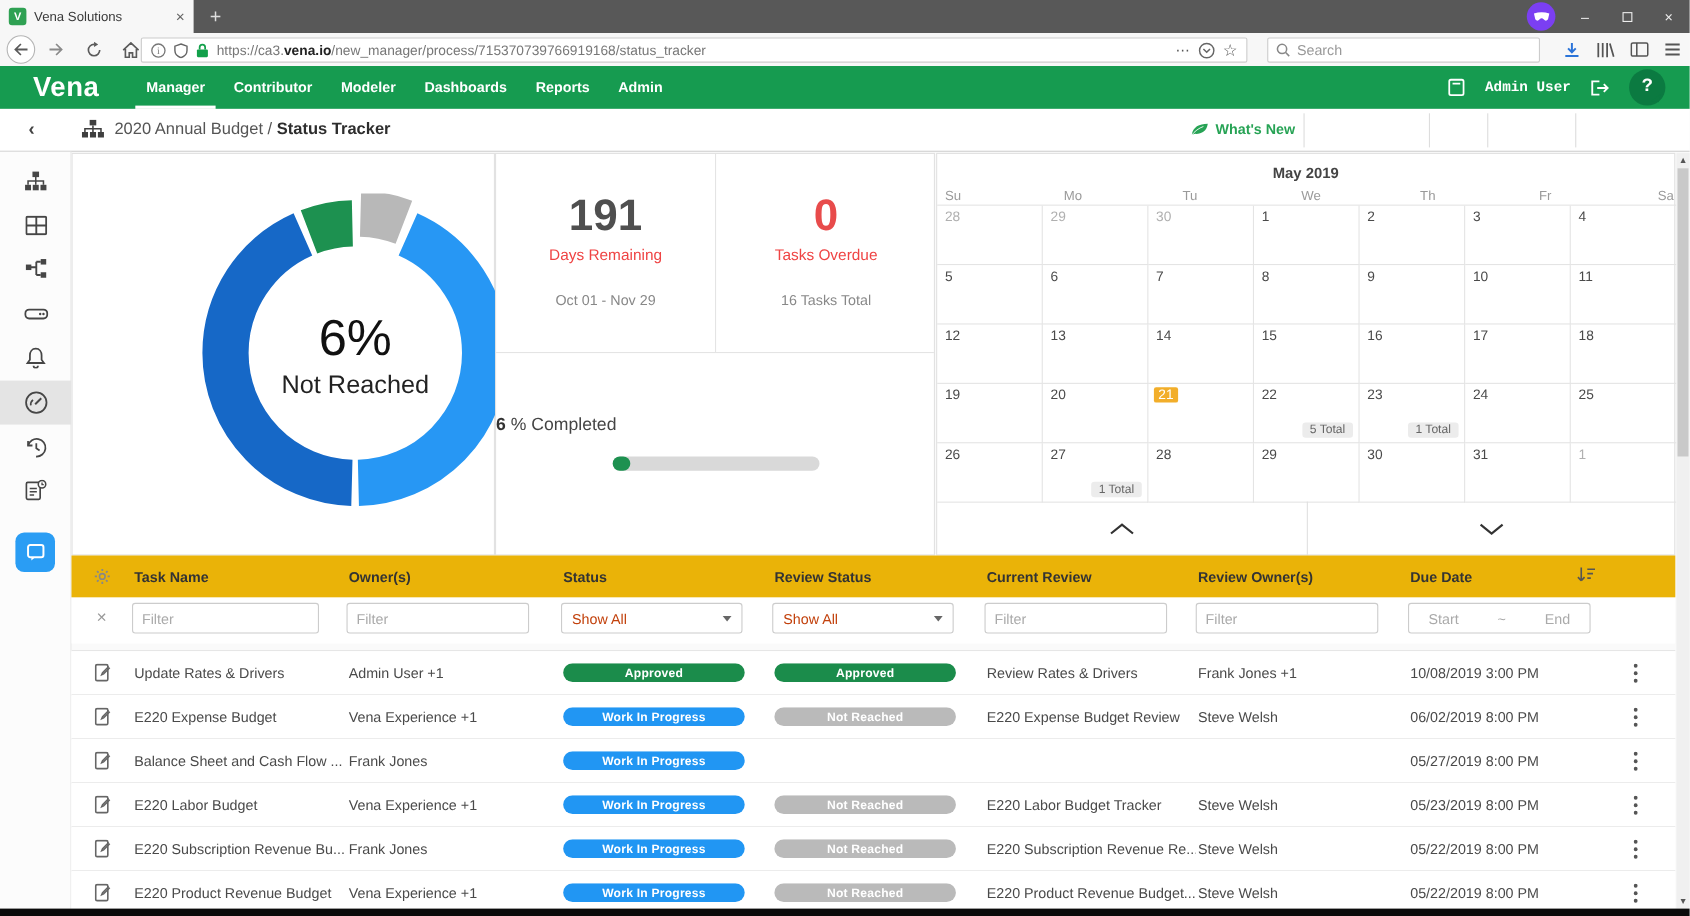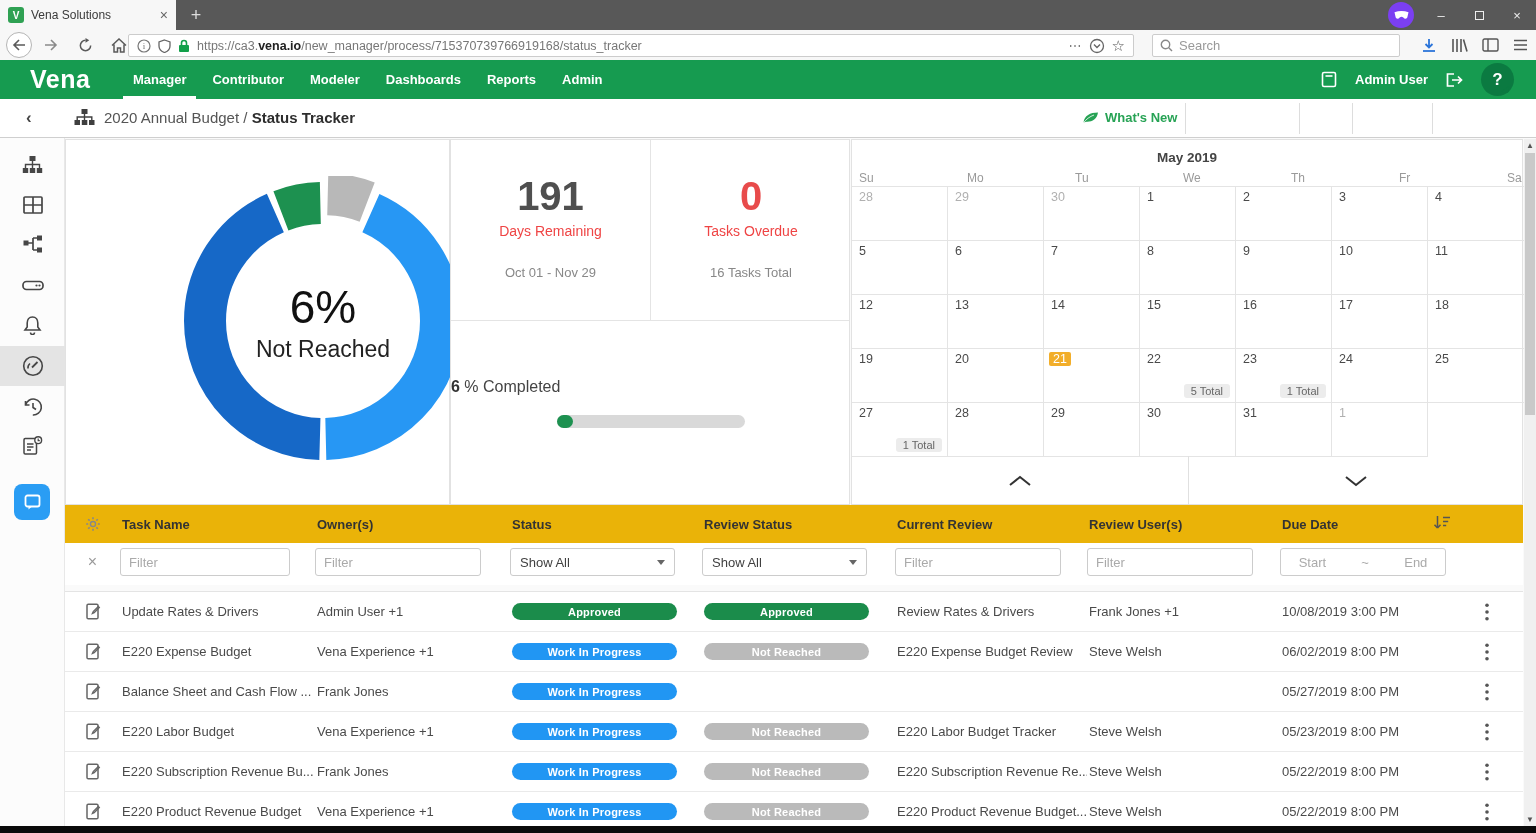--- a/index.html
+++ b/index.html
@@ -26,21 +26,21 @@
   #url-text b { color:#222; font-weight:bold; }
   #searchbox { position:absolute; left:1152px; top:4px; width:248px; height:23px; background:#fff; border:1px solid #ccc; border-radius:2px; display:flex; align-items:center; padding:0 7px; gap:6px; color:#999; font-size:13px; }
   .tb-right { position:absolute; right:8px; top:0; height:30px; display:flex; align-items:center; gap:14px; }
 
   
   #appnav { position:absolute; left:0; top:60px; width:1536px; height:39px; background:#169b50; display:flex; align-items:center; }
   #brand { color:#fff; font-size:25px; font-weight:800; letter-spacing:.5px; margin-left:30px; width:92px; }
   #nav-menu { display:flex; gap:26px; margin-left:11px; height:39px; align-items:center; }
   .nav-item { color:#fff; font-size:13px; font-weight:bold; height:39px; display:flex; align-items:center; position:relative; cursor:pointer; }
   .nav-item.active::after { content:""; position:absolute; left:-10px; right:-10px; bottom:0; height:3px; background:#fff; }
-  #appnav-right { position:absolute; right:22px; top:0; height:39px; display:flex; align-items:center; gap:17px; }
+  #appnav-right { position:absolute; right:22px; top:0; height:39px; display:flex; align-items:center; gap:17px;font-family:Liberation Mono, monospace; }
   #admin-user { color:#fff; font-size:13px; font-weight:bold; }
   #help-circle { width:33px; height:33px; border-radius:50%; background:#0b7a41; color:#fff; font-weight:bold; font-size:17px; display:flex; align-items:center; justify-content:center; position:relative; }
   #help-circle::after { content:""; position:absolute; right:1px; bottom:-2px; border:5px solid transparent; border-top-color:#0b7a41; transform:rotate(-35deg); }
 
   
   #crumbbar { position:absolute; left:0; top:99px; width:1536px; height:39px; background:#fff; border-bottom:1px solid #cfcfcf; }
   #back-chev { position:absolute; left:26px; top:9px; font-size:17px; color:#444; font-weight:bold; }
   #crumb-ico { position:absolute; left:74px; top:9px; }
   #crumb-text { position:absolute; left:104px; top:10px; font-size:15px; color:#555; white-space:nowrap; }
   #crumb-text .cur { font-weight:bold; color:#2d2d2d; }
@@ -100,21 +100,21 @@
   .trow-grid { display:grid; grid-template-columns:55px 195px 195px 192px 193px 192px 193px 160px 1fr; align-items:center; }
   #thead { height:38px; background:#eab308; position:relative; }
   .th { font-size:13px; font-weight:bold; color:#333; padding-left:2px; }
   #thead-gear { justify-self:center; }
   #sort-ico { position:absolute; left:1368px; top:10px; }
   #tfilter { height:42px; background:#fff; padding-bottom:4px; }
   .f-x { justify-self:center; color:#999; font-size:16px; }
   .finput { height:28px; width:170px; border:1px solid #ccc; border-radius:3px; font-size:13px; padding:0 8px; color:#444; font-family:"Liberation Sans",sans-serif; }
   .finput::placeholder { color:#aaa; }
   .finput.w166 { width:166px; }
-  .fselect { height:28px; width:165px; border:1px solid #ccc; border-radius:3px; background:#fff; display:flex; align-items:center; justify-content:space-between; padding:0 9px; font-size:13px; color:#404040; }
+  .fselect { height:28px; width:165px; border:1px solid #ccc; border-radius:3px; background:#fff; display:flex; align-items:center; justify-content:space-between; padding:0 9px; font-size:13px; color:#c2410c; }
   .caret { width:0; height:0; border-left:4px solid transparent; border-right:4px solid transparent; border-top:5px solid #666; }
   .fdate { height:28px; width:166px; border:1px solid #ccc; border-radius:3px; background:#fff; display:flex; align-items:center; justify-content:space-around; font-size:13px; color:#aaa; }
   #tbody { margin-top:6px; background:#fff; border-top:1px solid #e4e4e4; }
   .trow { height:40px; border-bottom:1px solid #eaeaea; background:#fff; }
   .td { font-size:13px; color:#4a4a4a; padding-left:2px; white-space:nowrap; overflow:hidden; }
   .td-ico { justify-self:center; }
   .badge { width:165px; height:17px; border-radius:9px; color:#fff; font-size:11px; font-weight:bold; display:flex; align-items:center; justify-content:center; letter-spacing:.2px; }
   .badge.green { background:#1b8c4b; }
   .badge.blue { background:#2196f3; }
   .badge.gray { background:#bababa; }
@@ -499,20 +499,23 @@
         <span class="cal-num">23</span>
         <span class="cal-badge">1 Total</span>
       </div>
       <div class="cal-cell">
         <span class="cal-num">24</span>
       </div>
       <div class="cal-cell">
         <span class="cal-num">25</span>
       </div>
       <div class="cal-cell">
+        <span class="cal-num">26</span>
+      </div>
+      <div class="cal-cell">
         <span class="cal-num">27</span>
         <span class="cal-badge">1 Total</span>
       </div>
       <div class="cal-cell">
         <span class="cal-num">28</span>
       </div>
       <div class="cal-cell">
         <span class="cal-num">29</span>
       </div>
       <div class="cal-cell">
@@ -543,21 +546,21 @@
   <div id="thead" class="trow-grid">
     <svg id="thead-gear" width="16" height="16" viewBox="0 0 20 20">
         <circle cx="10" cy="10" r="3.2" stroke="#888" stroke-width="1.8" fill="none"></circle>
         <path d="M10 1.5 V4 M10 16 V18.5 M1.5 10 H4 M16 10 H18.5 M4 4 L5.8 5.8 M14.2 14.2 L16 16 M16 4 L14.2 5.8 M5.8 14.2 L4 16" stroke="#888" stroke-width="2"></path>
       </svg>
     <div class="th">Task Name</div>
     <div class="th">Owner(s)</div>
     <div class="th">Status</div>
     <div class="th">Review Status</div>
     <div class="th">Current Review</div>
-    <div class="th">Review User(s)</div>
+    <div class="th">Review Owner(s)</div>
     <div class="th">Due Date</div>
     <div></div>
     <svg id="sort-ico" width="18" height="15" viewBox="0 0 18 15">
         <path d="M4.5 1 V13 M4.5 13 L1.5 9.7 M4.5 13 L7.5 9.7" stroke="#555" stroke-width="1.5" fill="none"></path>
         <path d="M10 2.5 H17 M10 6.5 H15.2 M10 10.5 H13.2" stroke="#555" stroke-width="1.5"></path>
       </svg>
   </div>
 
   <div id="tfilter" class="trow-grid">
     <div class="f-x">×</div>

